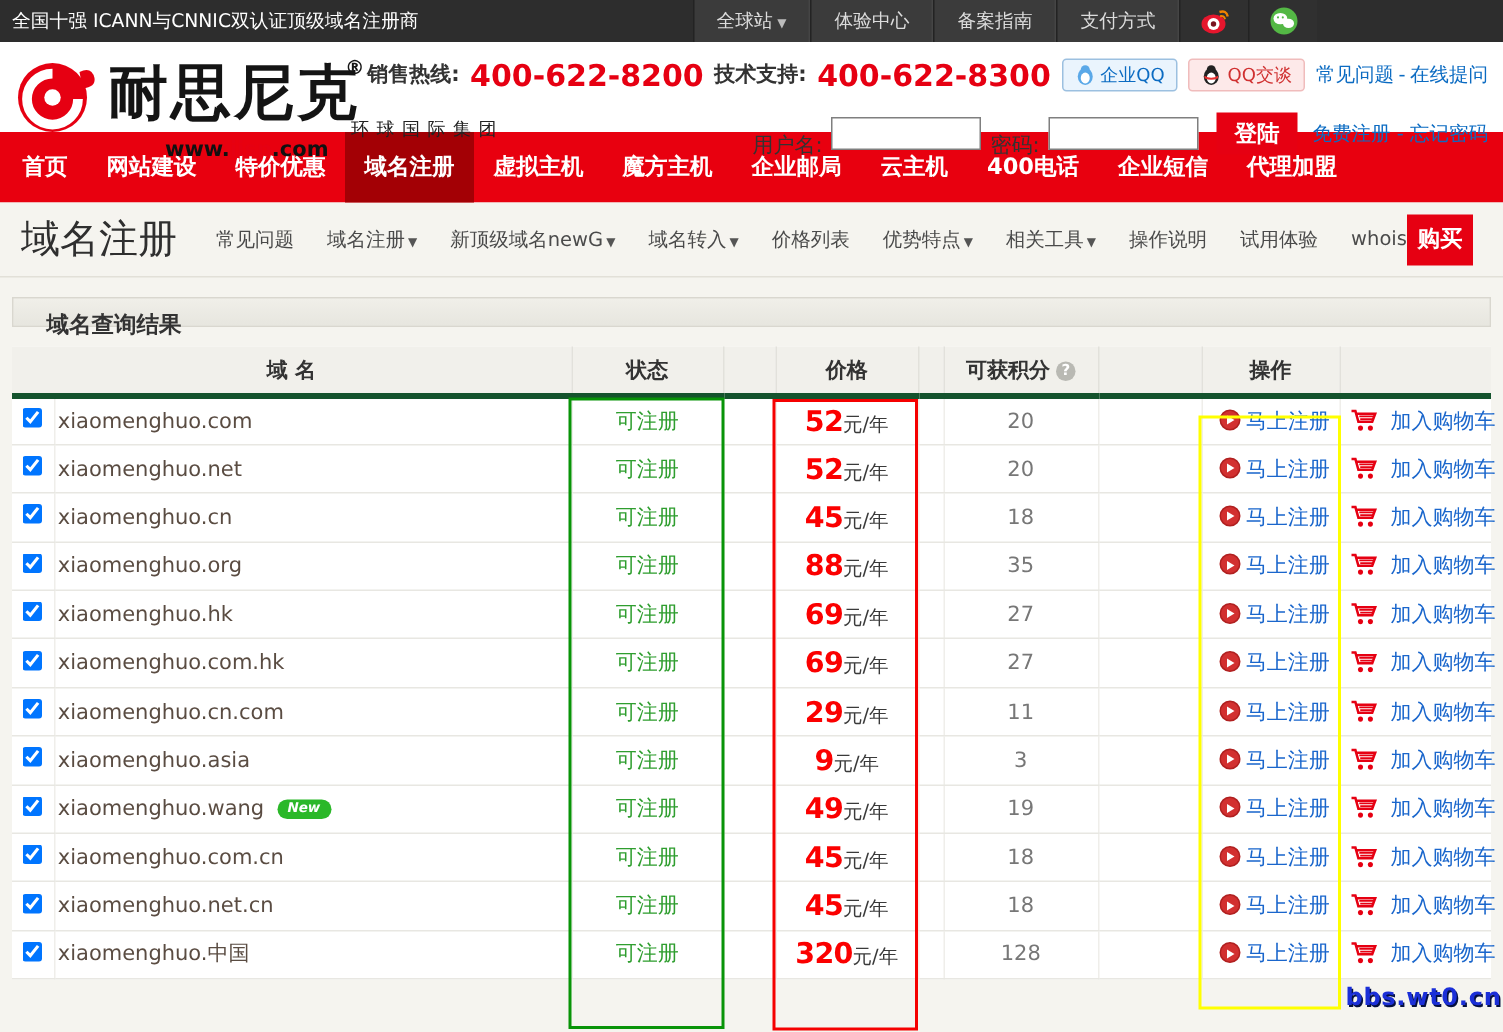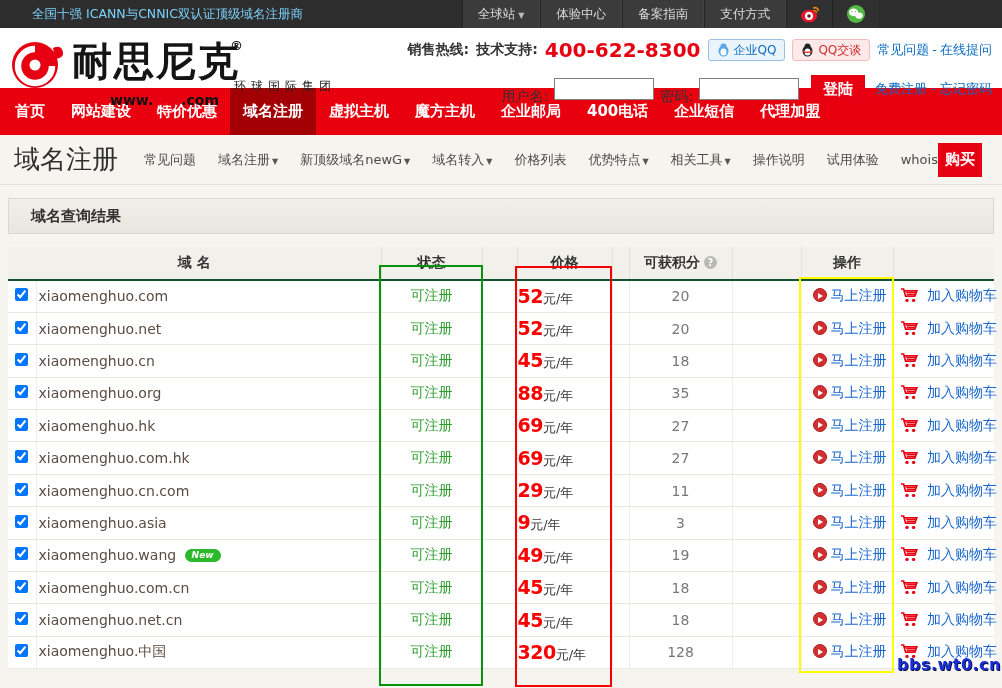--- a/index.html
+++ b/index.html
@@ -5,21 +5,21 @@
   * { margin:0; padding:0; box-sizing:border-box; }
   html,body { width:1002px; height:688px; }
   body {
     font-family:"DejaVu Sans","Liberation Sans",sans-serif;
     background:#f5f4ef; overflow:hidden; position:relative; font-size:13px; color:#333;
   }
   a { text-decoration:none; }
 
   
   .topbar { height:28px; background:#2d2d2d; display:flex; align-items:stretch; color:#e3e3e3; font-size:12.5px; }
-  .tb-slogan { line-height:28px; padding-left:8px; color:#7dd3fc; white-space:nowrap;margin-left:24px; }
+  .tb-slogan { line-height:28px; padding-left:8px; color:#ffffff; white-space:nowrap; }
   .tb-right { margin-left:auto; display:flex; align-items:stretch; }
   .tb-link { background:#3b3b3b; border-left:1px solid #232323; border-right:1px solid #454545; padding:0 15px; line-height:28px; color:#dcdcdc; cursor:pointer; white-space:nowrap; }
   .tb-link .arr { font-size:8px; color:#bbb; margin-left:3px; }
   .tb-icon-cell { background:#303030; border-left:1px solid #232323; width:46px; display:flex; align-items:center; justify-content:center; cursor:pointer; }
   .tb-cart { display:flex; align-items:center; gap:5px; padding:0 12px; line-height:28px;margin-top:48px; }
   .tb-cart .cnt { color:#ff9000; font-weight:bold; padding:0 2px; }
 
   
   .header { height:60px; background:#fff; position:relative; }
   .logo { position:absolute; left:8px; top:4px; width:350px; height:72px; }
@@ -55,33 +55,33 @@
   
   .subnav { height:50px; background:#f5f4ef; border-bottom:1px solid #e2e0d8; display:flex; align-items:center; }
   .subnav-title { font-size:26px; color:#2f2f2f; margin:0 26px 0 14px; white-space:nowrap; }
   .subnav-items { display:flex; align-items:center; gap:22px; }
   .subnav-item { font-size:13px; color:#4a4a4a; cursor:pointer; white-space:nowrap; }
   .subnav-item .arr { font-size:8px; color:#555; margin-left:2px; }
   .buy-btn { margin-left:auto; margin-right:20px; width:54px; height:34px; background:#e60012; color:#fff; border:none; font-size:15px; font-weight:bold; cursor:pointer; }
 
   
   .main { margin:13px 8px 0 8px; width:986px; }
-  .section-bar { height:36px; background:linear-gradient(#f0efe9,#e7e6df); border:1px solid #d9d7cf; line-height:34px; font-size:15px; font-weight:bold; color:#333; padding-left:22px; }
+  .section-bar { height:20px; background:linear-gradient(#f0efe9,#e7e6df); border:1px solid #d9d7cf; line-height:34px; font-size:15px; font-weight:bold; color:#333; padding-left:22px; }
   .table-wrap { margin-top:13px; background:#fff; }
   table { width:986px; border-collapse:collapse; table-layout:fixed; }
-  th { height:33px; background:#f1f0eb; font-size:14px; font-weight:bold; color:#333; border-bottom:2px solid #14532d; border-right:1px solid #e2e1db; text-align:center; }
+  th { height:33px; background:#f1f0eb; font-size:14px; font-weight:bold; color:#333; border-bottom:4px solid #14532d; border-right:1px solid #e2e1db; text-align:center; }
   th:last-child { border-right:none; }
   td { height:32.4px; border-bottom:1px solid #e8e7e2; border-right:1px solid #efeeea; font-size:14px; background:#fff; }
   td:last-child { border-right:none; }
   .c-check { text-align:center; }
   .c-check input { width:13px; height:13px; cursor:pointer; }
   .c-domain { color:#5a4c42; padding-left:2px; }
   .new-badge { display:inline-block; background:#2bb829; color:#fff; font-size:9px; font-weight:bold; font-style:italic; line-height:13px; padding:0 7px; border-radius:8px; margin-left:4px; vertical-align:2px; }
   .c-status { text-align:center; color:#2f9e2f; }
-  .c-price { white-space:nowrap; }
+  .c-price { text-align:center; white-space:nowrap; }
   .c-price b { color:#fb0000; font-size:19px; font-weight:bold; letter-spacing:-0.5px; }
   .c-price span { color:#3a3a3a; font-size:13px; }
   .c-points { text-align:center; color:#777; }
   .c-reg { text-align:right; padding-right:6px; white-space:nowrap; }
   .c-reg a, .c-cart a { color:#1a66cc; font-size:14px; cursor:pointer; }
   .reg-ico { display:inline-block; width:14px; height:14px; border-radius:50%; background:#d23030; border:1px solid #b02020; vertical-align:-2px; margin-right:4px; position:relative; }
   .reg-ico::after { content:""; position:absolute; left:4.5px; top:3.5px; border-left:5px solid #fff; border-top:3.5px solid transparent; border-bottom:3.5px solid transparent; }
   .c-cart { padding-left:6px; white-space:nowrap; }
   .c-cart svg { vertical-align:-3px; margin-right:4px; }
   .help-ico { display:inline-block; width:13px; height:13px; border-radius:50%; background:#b9b9b3; color:#fff; font-size:10px; line-height:13px; font-weight:bold; text-align:center; margin-left:4px; vertical-align:1px; cursor:pointer; }
@@ -151,20 +151,21 @@
       </svg>
     </span>
     <span class="logo-title">耐思尼克</span>
     <span class="logo-reg">®</span>
     <span class="logo-group">环球国际集团</span>
     <span class="logo-url"><span>www.</span><span class="red">iisp</span><span>.com</span></span>
   </div>
 
   <div class="hdr-phones">
     <span class="ph-label">销售热线:</span>
+    <span class="ph-num">400-622-8200</span>
     <span class="ph-label">技术支持:</span>
     <span class="ph-num">400-622-8300</span>
     <span class="qq-btn qq-biz">
       <svg width="13" height="14" viewBox="0 0 13 14">
           <ellipse cx="6.5" cy="8" rx="5" ry="5.6" fill="#5aa8e8"></ellipse>
           <circle cx="6.5" cy="3.5" r="3" fill="#5aa8e8"></circle>
           <ellipse cx="6.5" cy="9" rx="3" ry="3.6" fill="#fff"></ellipse>
         </svg>
       <span>企业QQ</span>
     </span>
@@ -197,20 +198,21 @@
 </div>
 
 <div class="nav" id="main-nav">
     <div class="nav-item">首页</div>
     <div class="nav-item">网站建设</div>
     <div class="nav-item">特价优惠</div>
     <div class="nav-item active">域名注册</div>
     <div class="nav-item">虚拟主机</div>
     <div class="nav-item">魔方主机</div>
     <div class="nav-item">企业邮局</div>
+    <div class="nav-item">云主机</div>
     <div class="nav-item">400电话</div>
     <div class="nav-item">企业短信</div>
     <div class="nav-item">代理加盟</div>
   </div>
 
 <div class="subnav">
   <div class="subnav-title">域名注册</div>
   <div class="subnav-items" id="subnav-items">
       <div class="subnav-item"><span>常见问题</span></div>
       <div class="subnav-item"><span>域名注册</span><span class="arr">▼</span></div>

